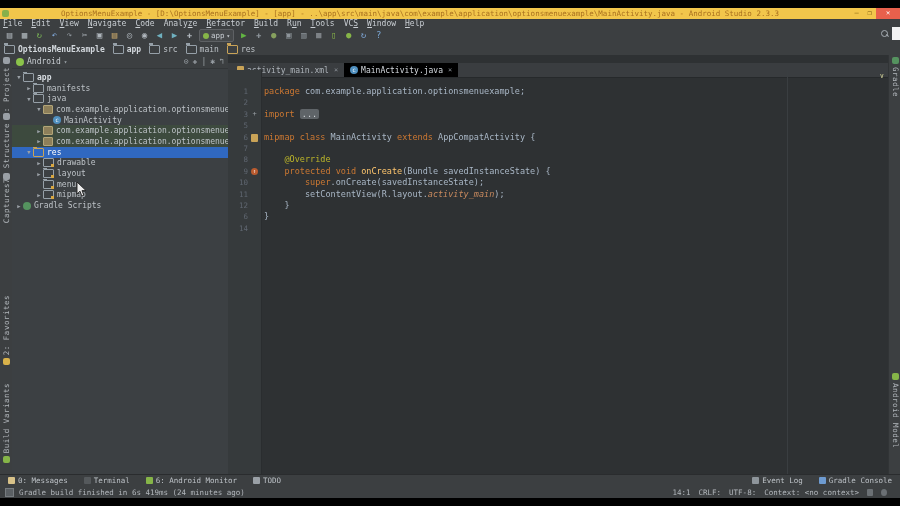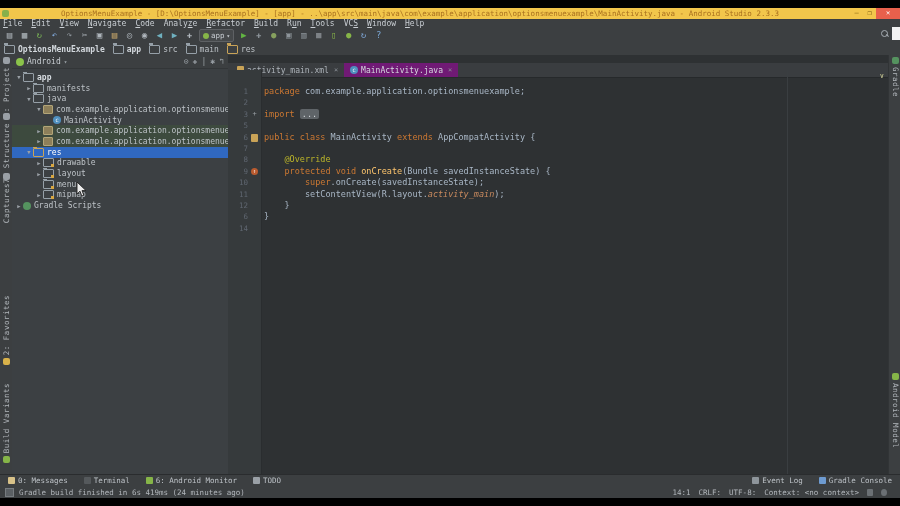--- a/index.html
+++ b/index.html
@@ -70,21 +70,21 @@
   .i-class{display:inline-block;width:8px;height:8px;border-radius:50%;background:#4F8FBF;color:#E8F0F5;
            font-size:6px;line-height:8px;text-align:center;flex:none;}
   .i-gradle{display:inline-block;width:8px;height:8px;border-radius:50%;background:#55935F;flex:none;}
   .i-android{display:inline-block;width:8px;height:8px;border-radius:50%;background:#8BC34A;flex:none;}
 
   
   .editor{position:absolute;left:228px;top:55px;width:660px;height:419px;background:#2E3133;}
   .etabs{position:absolute;top:8px;left:0;right:0;height:14px;background:#3A3D40;border-bottom:1px solid #26292B;
          display:flex;align-items:stretch;padding-left:3px;font-size:8px;}
   .etab{display:flex;align-items:center;gap:3px;padding:0 6px;color:#AEB4BA;}
-  .etab.active{background:#701a75;color:#D5DADF;}
+  .etab.active{background:#000000;color:#D5DADF;}
   .etab .x{font-size:7px;color:#8A9096;margin-left:2px;}
   .i-xml{display:inline-block;width:7px;height:8px;background:#C9A357;border-radius:1px;flex:none;}
 
   .ecode{position:absolute;top:15px;left:0;right:0;bottom:0;padding-top:16px;overflow:hidden;}
   .gutterbg{position:absolute;left:0;top:0;bottom:0;width:33px;background:#363A3C;border-right:1px solid #2A2D2F;}
   .wrap-guide{position:absolute;left:559px;top:0;bottom:0;width:1px;background:#3A3E41;}
   .cline{position:relative;display:flex;height:11.4px;line-height:11.4px;font-size:8.5px;}
   .gnum{width:20px;text-align:right;color:#5F6670;flex:none;font-size:7.5px;}
   .gmark{width:13px;flex:none;text-align:center;font-size:7px;color:#9AA0A6;line-height:11px;}
   .ctext{white-space:pre;color:#A9B7C6;padding-left:3px;}
@@ -343,21 +343,21 @@
           <span class="ctext"><span class="seg-kw">import </span><span class="seg-folded">...</span></span>
         </div>
         <div class="cline">
           <span class="gnum">5</span>
           <span class="gmark"></span>
           <span class="ctext"></span>
         </div>
         <div class="cline">
           <span class="gnum">6</span>
           <span class="gmark"><span class="mk-class"></span></span>
-          <span class="ctext"><span class="seg-kw">public class </span><span class="seg-pl">MainActivity </span><span class="seg-kw">extends </span><span class="seg-pl">AppCompatActivity {</span></span>
+          <span class="ctext"><span class="seg-kw">mipmap class </span><span class="seg-pl">MainActivity </span><span class="seg-kw">extends </span><span class="seg-pl">AppCompatActivity {</span></span>
         </div>
         <div class="cline">
           <span class="gnum">7</span>
           <span class="gmark"></span>
           <span class="ctext"></span>
         </div>
         <div class="cline">
           <span class="gnum">8</span>
           <span class="gmark"></span>
           <span class="ctext"><span class="seg-ann">    @Override</span></span>

